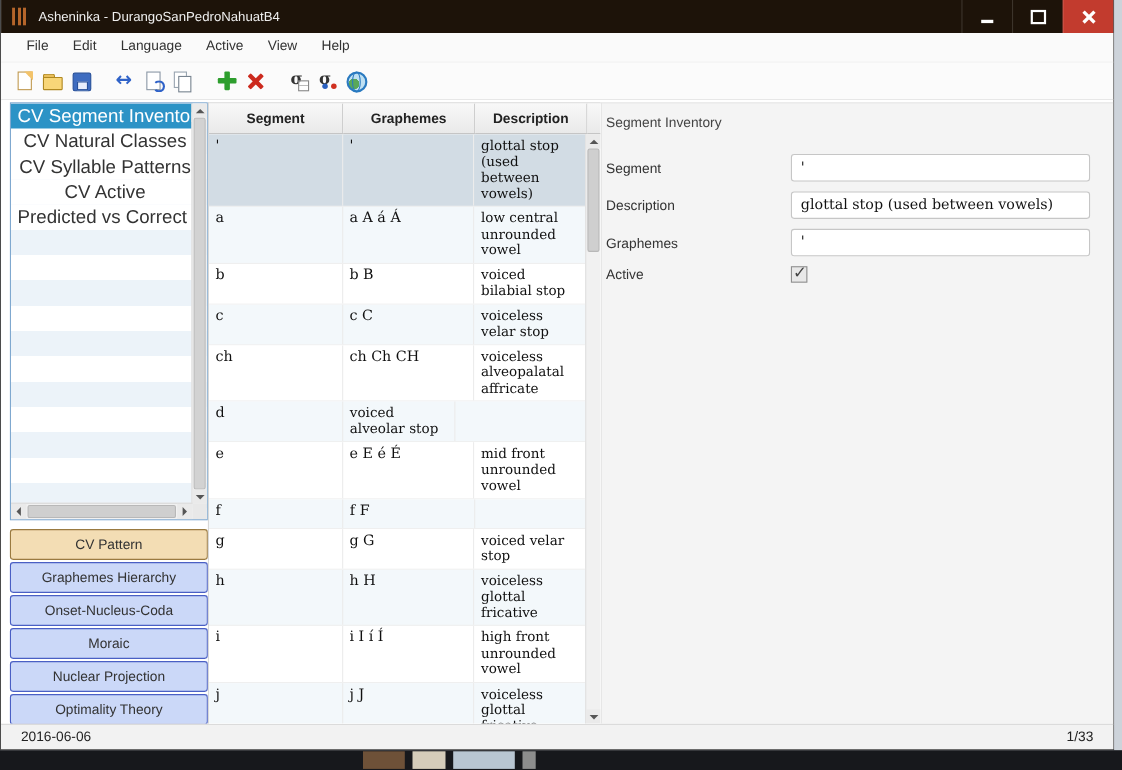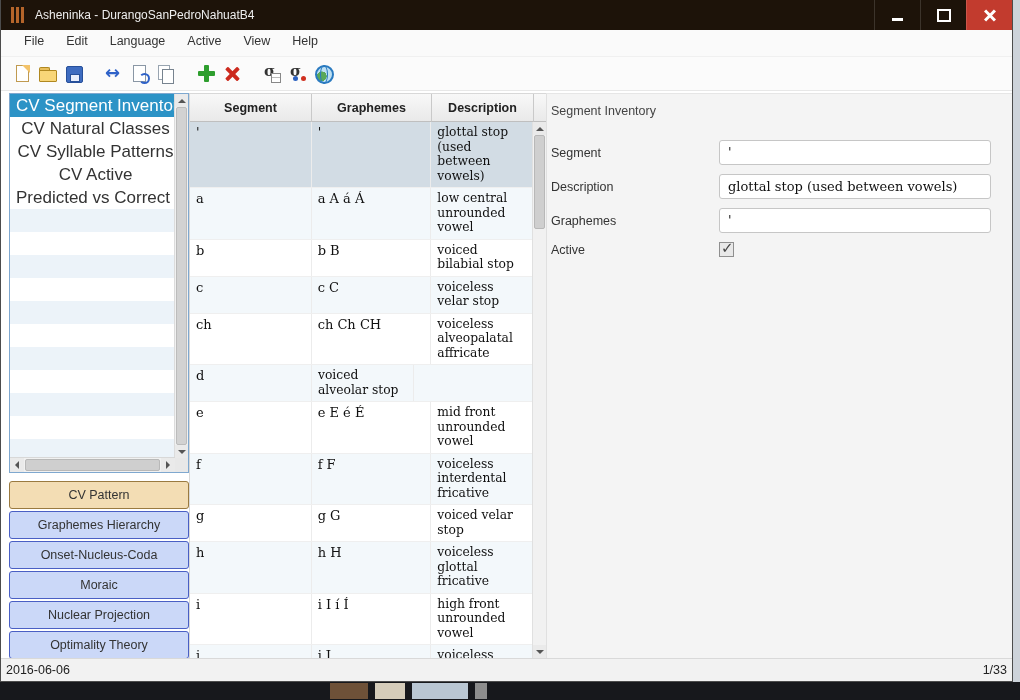--- a/index.html
+++ b/index.html
@@ -148,21 +148,21 @@
   .field-input { width:272px; height:25px; box-sizing:border-box; border:1px solid #c6c6c6; border-radius:3px;
         background:#fff; padding:0 8px; font-family:"DejaVu Serif","Liberation Serif",serif;
         font-size:13px; color:#111; outline:none; }
   .checkbox { width:15px; height:15px; background:#e8e8e8; border:1px solid #8f8f8f;
         position:relative; box-sizing:border-box; }
   .checkbox.checked::after { content:"✓"; position:absolute; left:1px; top:-4px; font-size:15px;
         font-weight:bold; color:#444; font-family:"DejaVu Sans",sans-serif; }
 
   
   .statusbar { height:22px; flex:none; background:#f2f2f2; border-top:1px solid #d9d9d9; display:flex;
-        align-items:center; justify-content:space-between; padding:0 5px; font-size:12.5px; color:#222;text-align:right; }
+        align-items:center; justify-content:space-between; padding:0 18px; font-size:12.5px; color:#222;text-align:right; }
 
   
   .taskbar { position:absolute; left:0; top:682px; width:1020px; height:18px; background:#17181c;
         display:flex; align-items:center; }
   .task-thumbs { display:flex; gap:7px; margin-left:330px; height:16px; }
   .thumb { height:16px; width:40px; }
 </style>
 </head>
 <body>
 
@@ -324,21 +324,20 @@
 
             <div class="tr">
               <div class="td c0">e</div>
               <div class="td c1">e E é É</div>
               <div class="td c2">mid front unrounded vowel</div>
             </div>
 
             <div class="tr">
               <div class="td c0">f</div>
               <div class="td c1">f F</div>
-              <div class="td c2">voiceless interdental fricative</div>
             </div>
 
             <div class="tr">
               <div class="td c0">g</div>
               <div class="td c1">g G</div>
               <div class="td c2">voiced velar stop</div>
             </div>
 
             <div class="tr">
               <div class="td c0">h</div>

